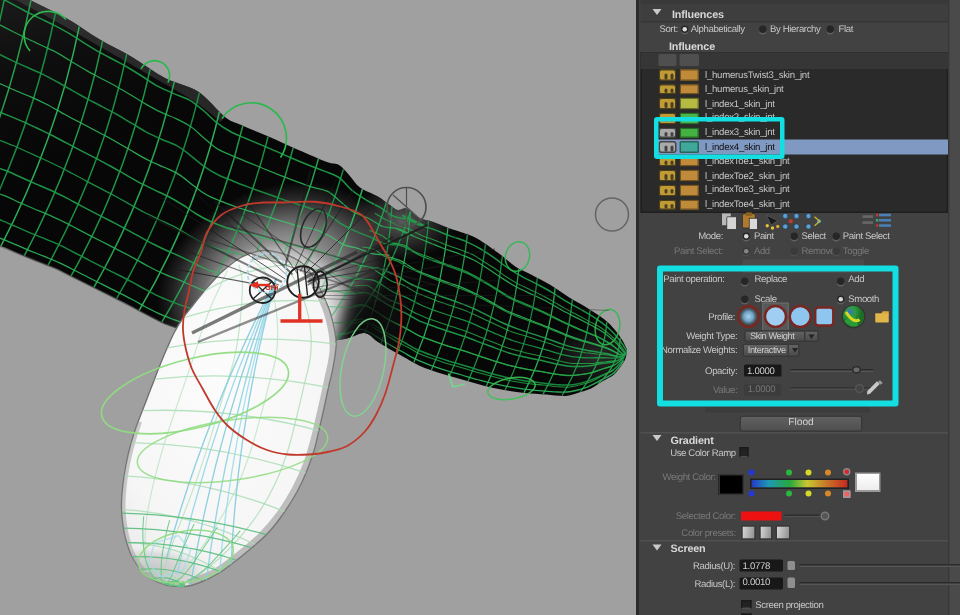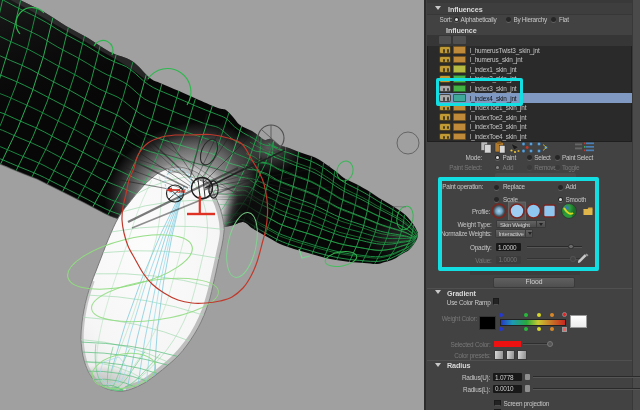--- a/index.html
+++ b/index.html
@@ -440,21 +440,21 @@
 <div class="ab td tr" style="left:420.5px;top:341.3px;width:70px">Selected Color:</div>
 <div class="ab" style="left:494px;top:340.5px;width:27px;height:6.8px;background:#ee1111"></div>
 <div class="ab groove" style="left:523px;top:343px;width:29px;opacity:0.8"></div>
 <div class="ab" style="left:547px;top:340.8px;width:6px;height:6px;border-radius:50%;background:#555;border:1px solid #777"></div>
 <div class="ab td tr" style="left:420.5px;top:352px;width:70px">Color presets:</div>
 <div class="ab" style="left:494px;top:350.3px;width:9.5px;height:9.3px;background:linear-gradient(100deg,#d8d8d8,#8f8f8f);border:1px solid #3a3a3a"></div>
 <div class="ab" style="left:505.7px;top:350.3px;width:9.5px;height:9.3px;background:linear-gradient(100deg,#d8d8d8,#8f8f8f);border:1px solid #3a3a3a"></div>
 <div class="ab" style="left:517.4px;top:350.3px;width:9.5px;height:9.3px;background:linear-gradient(100deg,#d8d8d8,#8f8f8f);border:1px solid #3a3a3a"></div>
 <div class="ab" style="left:427px;top:360px;width:205px;height:1px;background:#505050"></div>
 <div class="ab" style="left:435px;top:362.5px;width:0;height:0;border-left:3.5px solid transparent;border-right:3.5px solid transparent;border-top:4.5px solid #c9c9c9"></div>
-<div class="ab tb" style="left:447px;top:361px;">Radius</div>
+<div class="ab tb" style="left:447px;top:361px;">Screen</div>
 <div class="ab t tr" style="left:420px;top:374.3px;width:70px">Radius(U):</div>
 <div class="ab fld" style="left:492.5px;top:373.3px;width:29px;height:8px">1.0778</div>
 <div class="ab" style="left:524.5px;top:373.8px;width:5px;height:6.5px;background:#8f8f8f;border-radius:1px"></div>
 <div class="ab groove" style="left:532.5px;top:376.3px;width:107px"></div>
 <div class="ab t tr" style="left:420px;top:385.5px;width:70px">Radius(L):</div>
 <div class="ab fld" style="left:492.5px;top:384.5px;width:29px;height:8px">0.0010</div>
 <div class="ab" style="left:524.5px;top:385px;width:5px;height:6.5px;background:#8f8f8f;border-radius:1px"></div>
 <div class="ab groove" style="left:532.5px;top:387.5px;width:107px"></div>
 <div class="ab chk" style="left:494px;top:399.8px"></div>
 <div class="ab t" style="left:503.5px;top:399.5px;">Screen projection</div>

